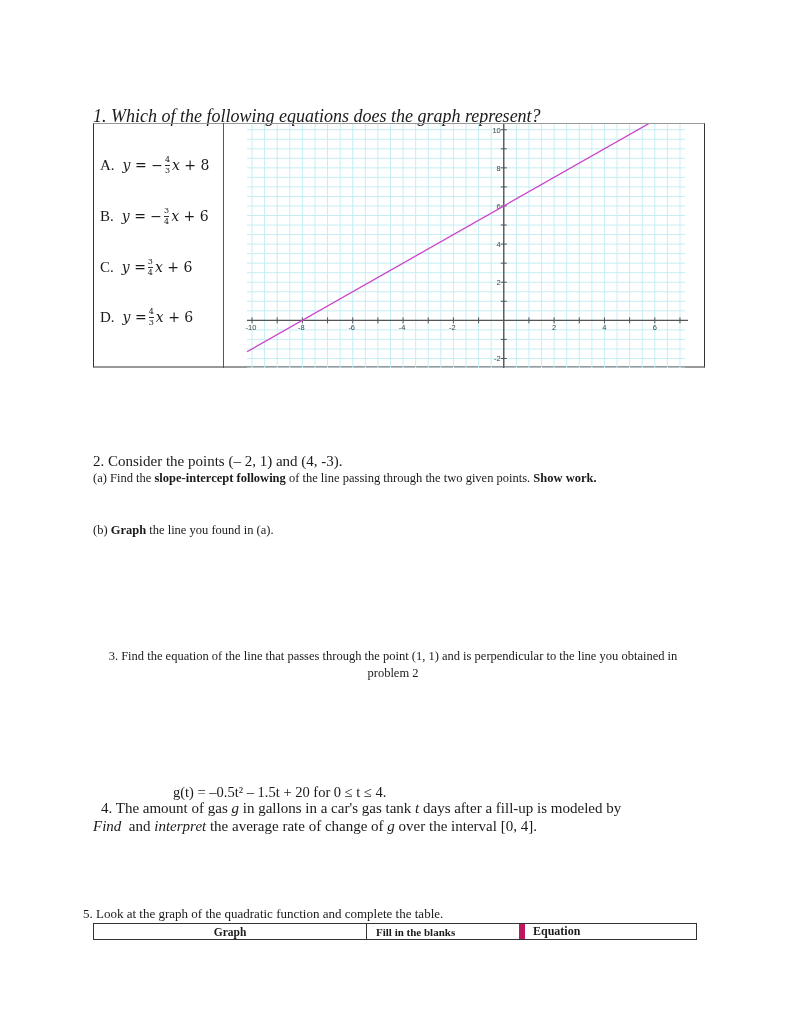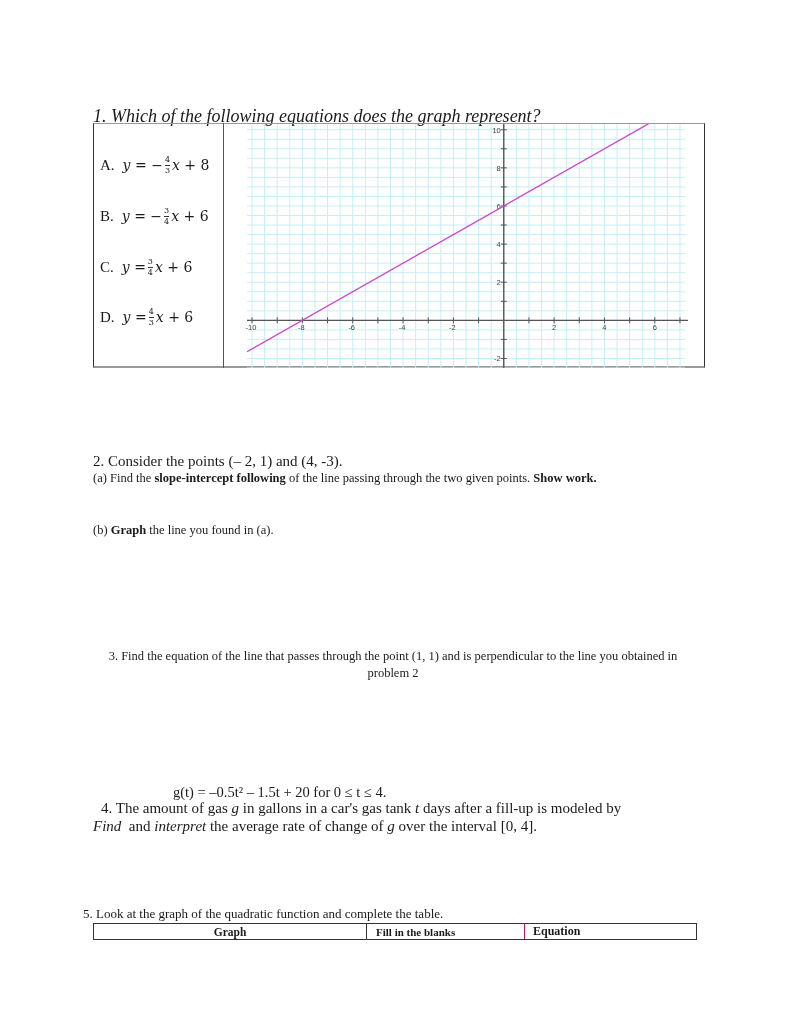--- a/index.html
+++ b/index.html
@@ -24,21 +24,21 @@
   .q2b { left: 93px; top: 523px; font-size: 12.5px; white-space: nowrap; }
   .q3 { left: 93px; top: 648px; font-size: 12.5px; width: 600px; line-height: 17px; text-align: center; }
   .q4 { left: 93px; top: 800px; font-size: 15px; white-space: nowrap; margin-left: 8px; }
   .q4-eq { left: 173px; top: 784px; font-size: 14.5px; white-space: nowrap; }
   .q4-task { left: 93px; top: 818px; font-size: 15px; white-space: nowrap; text-align: right; }
   .q5 { left: 83px; top: 906px; font-size: 13px; white-space: nowrap; }
   .q5-table { left: 93px; top: 923px; width: 604px; height: 17px; border: 1px solid #333;
               border-top: 1.5px solid #333; box-sizing: border-box; font-weight: bold; font-size: 11.5px; }
   .q5-table .cell { position: absolute; top: 0; height: 100%; display: flex; align-items: center; }
   .q5-table .c1 { left: 0; width: 272px; justify-content: center; border-right: 1px solid #333; }
-  .q5-table .c2 { left: 272px; width: 159px; border-right: 1px solid #be185d; padding-left: 10px; box-sizing: border-box; font-size: 11px; }
+  .q5-table .c2 { left: 272px; width: 159px; border-right: 6px solid #be185d; padding-left: 10px; box-sizing: border-box; font-size: 11px; }
   .q5-table .c3 { left: 431px; width: 171px; padding-left: 8px; box-sizing: border-box; font-size: 12px; }
   b { font-weight: bold; }
   em { font-style: italic; }
   svg text { font-family: "Liberation Sans", sans-serif; }
 </style>
 </head>
 <body>
 
 <div class="abs q1-title">1. Which of the following equations does the graph represent?</div>
 <div class="abs q1-box"></div>

